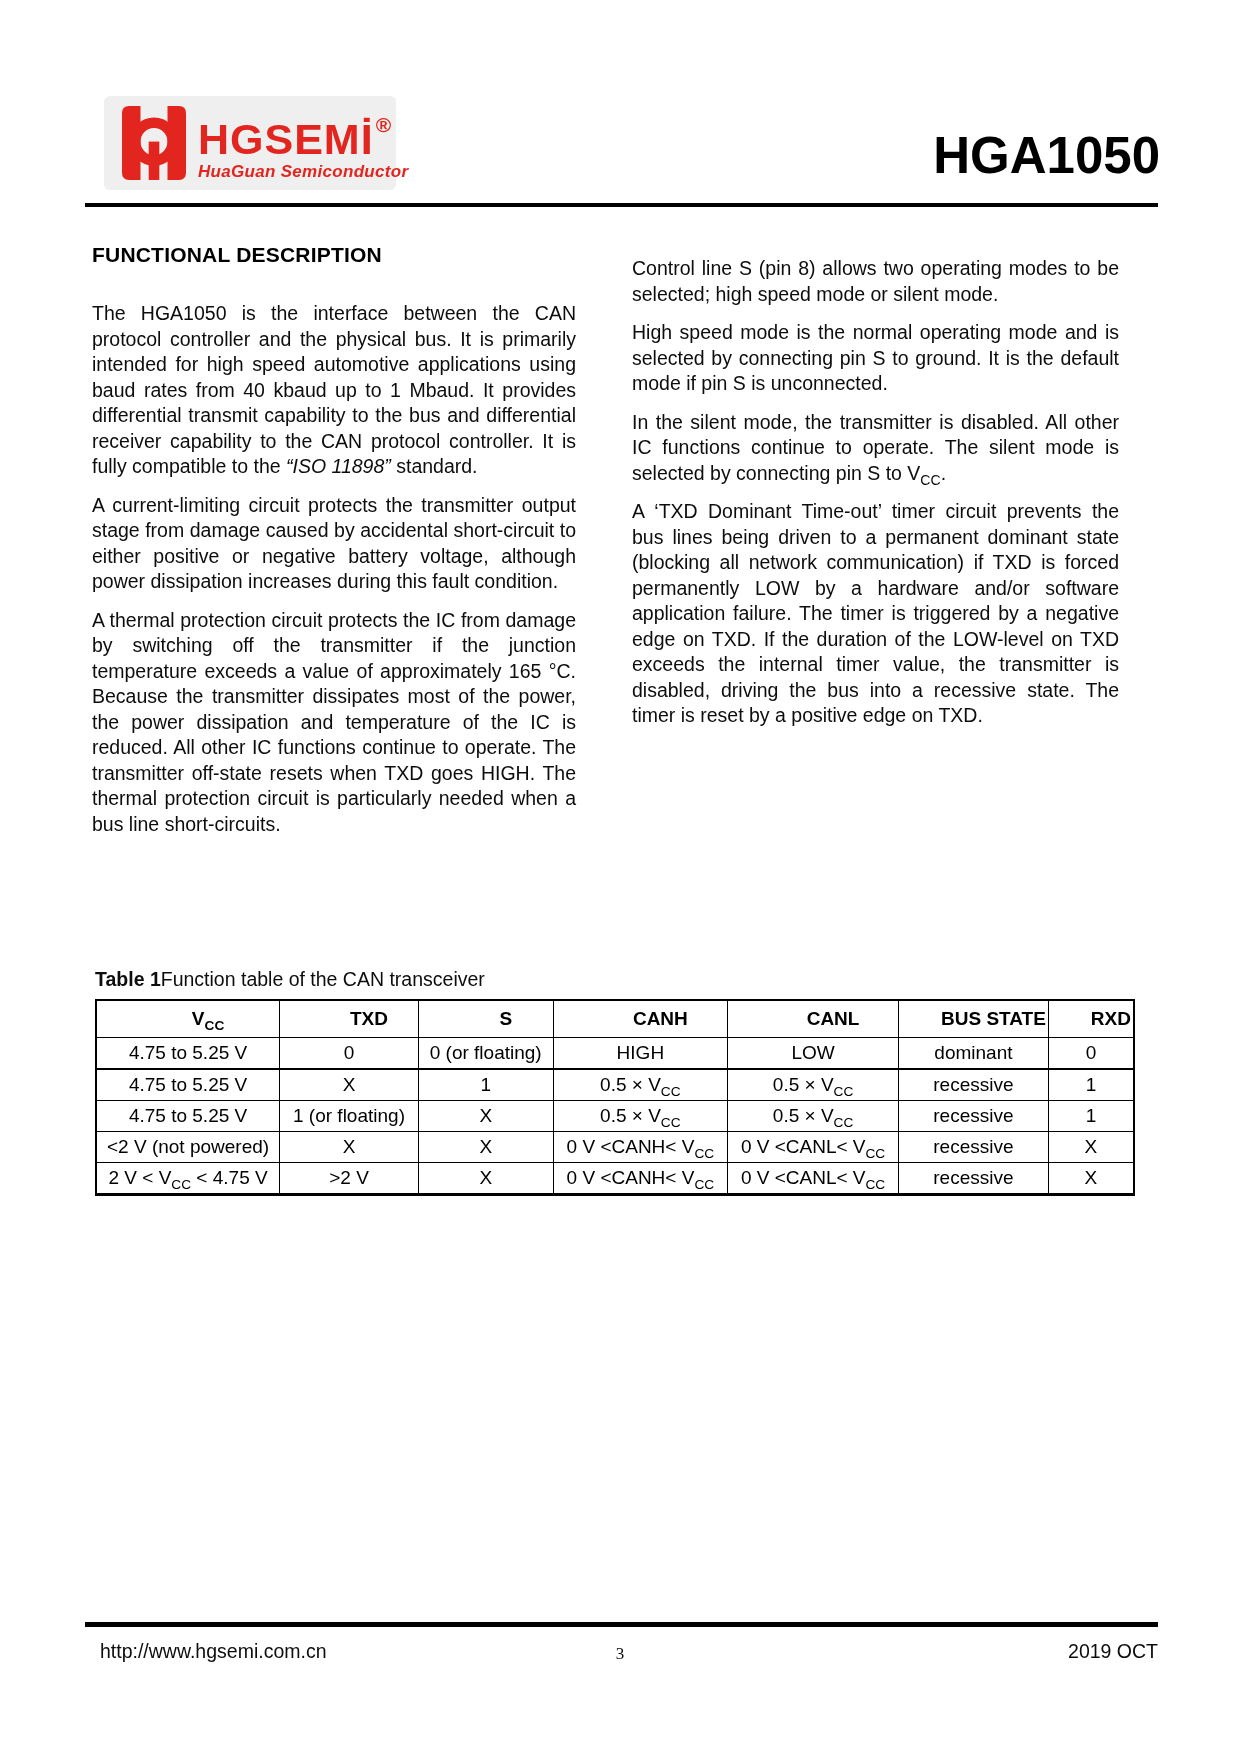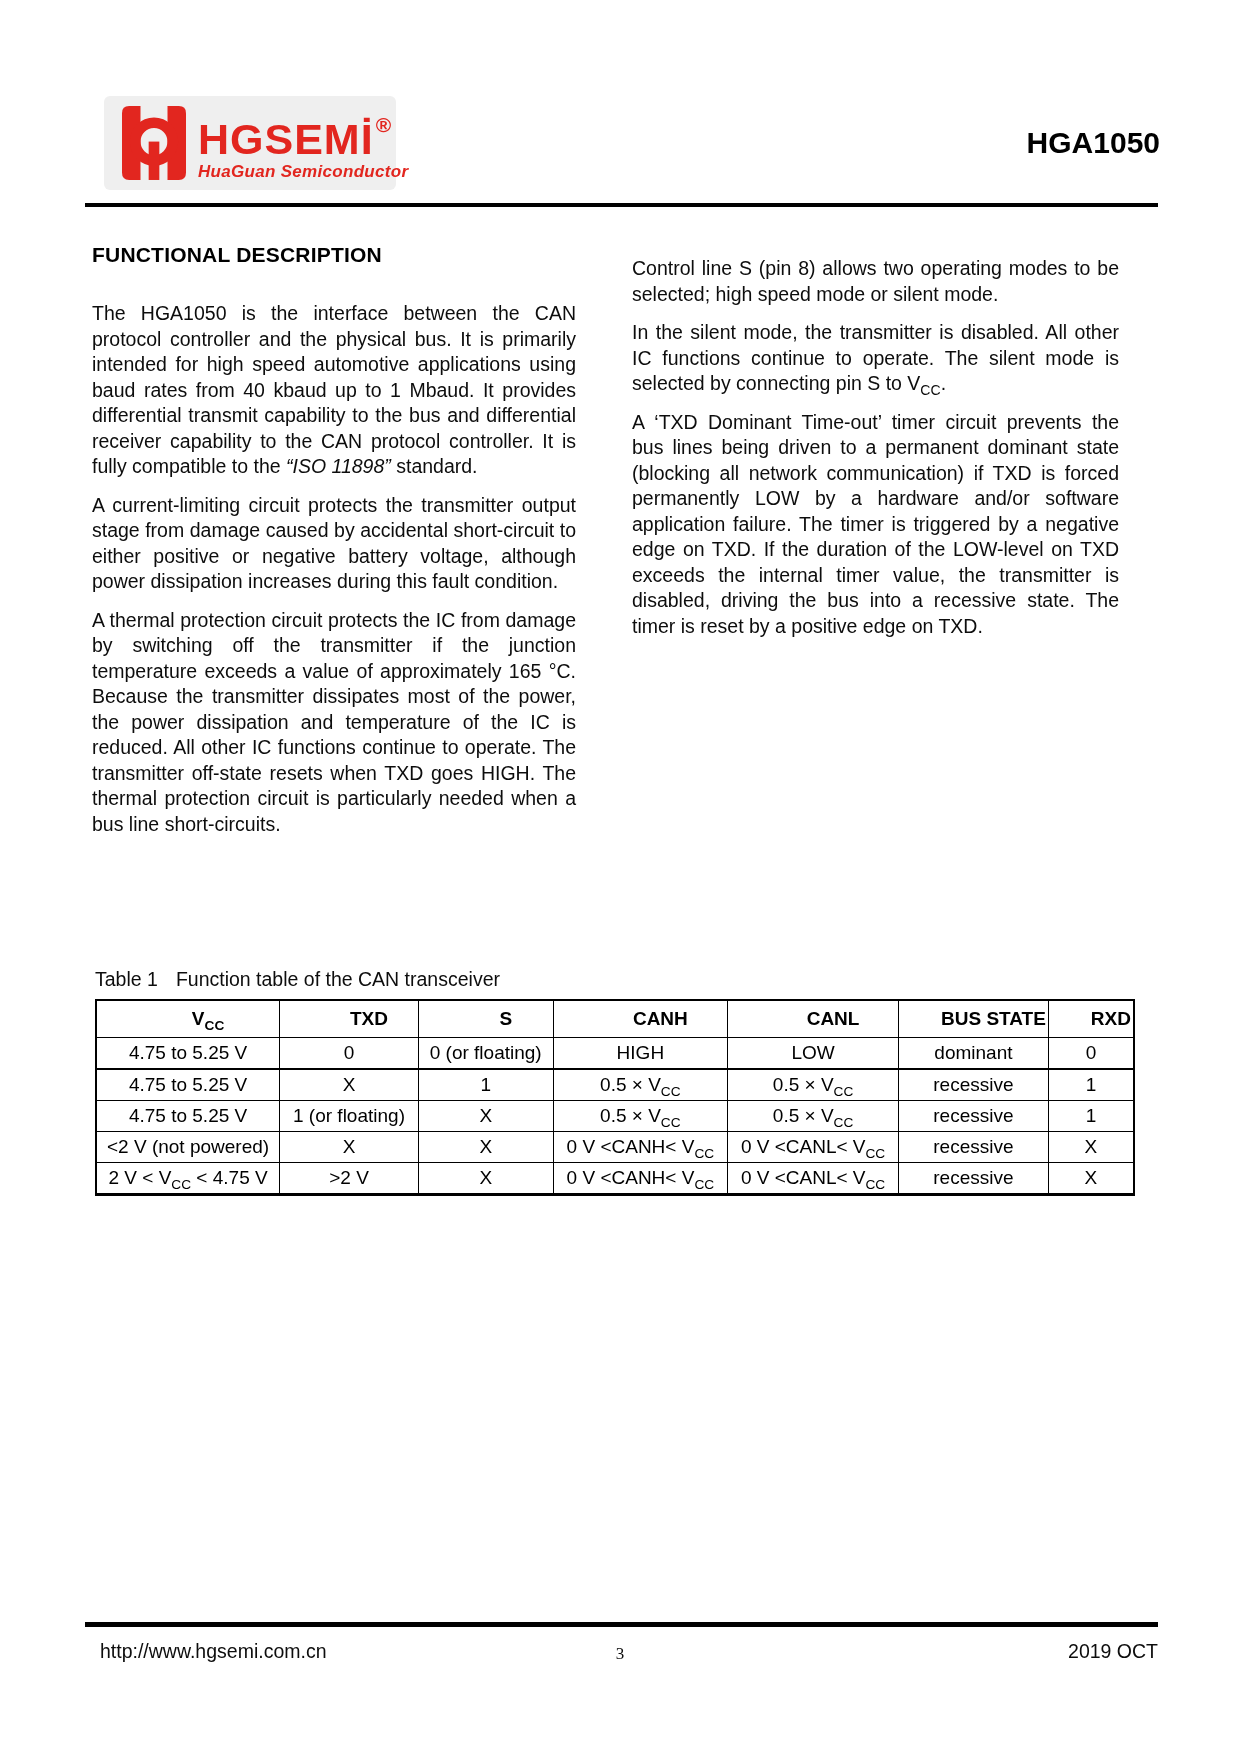--- a/index.html
+++ b/index.html
@@ -49,21 +49,21 @@
     font-weight:bold;
     color:var(--brand-red,#e2261f);
     margin-top:3px;
     letter-spacing:0.3px;
     white-space:nowrap;
     text-align:center;
   }
   .part-number{
     position:absolute;
     top:126px; right:80px;
-    font-size:30px;
+    font-size:51px;
     font-weight:bold;
     letter-spacing:0px;
     color:#000;
   }
   .header-rule{
     position:absolute;
     left:85px; right:82px; top:203px;
     height:4px;
     background:#000;
   }
@@ -84,21 +84,21 @@
     font-size:19.5px;
     line-height:25.5px;
     text-align:justify;
     color:#0d0d0d;
   }
   sub{font-size:0.72em;line-height:0;}
 
   
   .table-block{position:absolute;left:95px;top:966px;width:1040px;}
   .tcaption{font-size:19.5px;line-height:26px;color:#0d0d0d;}
-  .tcaption .cap-label{font-weight:normal;margin-right:18px;}
+  .tcaption .cap-label{font-weight:bold;}
   .tcaption-note{font-size:19.5px;line-height:26px;color:#0d0d0d;}
   table.fn{
     border-collapse:collapse;
     margin-top:7px;
     border:2px solid #000;
     border-bottom-width:3px;
     table-layout:fixed;
   }
   col.c0{width:192px;} col.c1{width:150px;} col.c2{width:144px;}
   col.c3{width:186px;} col.c4{width:182px;} col.c5{width:111px;} col.c6{width:67px;}
@@ -161,20 +161,21 @@
     <div>
         <p>The HGA1050 is the interface between the CAN protocol controller and the physical bus. It is primarily intended for high speed automotive applications using baud rates from 40 kbaud up to 1 Mbaud. It provides differential transmit capability to the bus and differential receiver capability to the CAN protocol controller. It is fully compatible to the <i>“ISO 11898”</i> standard.</p>
         <p>A current-limiting circuit protects the transmitter output stage from damage caused by accidental short-circuit to either positive or negative battery voltage, although power dissipation increases during this fault condition.</p>
         <p>A thermal protection circuit protects the IC from damage by switching off the transmitter if the junction temperature exceeds a value of approximately 165 °C. Because the transmitter dissipates most of the power, the power dissipation and temperature of the IC is reduced. All other IC functions continue to operate. The transmitter off-state resets when TXD goes HIGH. The thermal protection circuit is particularly needed when a bus line short-circuits.</p>
       </div>
   </div>
 
   <div class="col col-right">
     <div>
         <p>Control line S (pin 8) allows two operating modes to be selected; high speed mode or silent mode.</p>
+        <p>High speed mode is the normal operating mode and is selected by connecting pin S to ground. It is the default mode if pin S is unconnected.</p>
         <p>In the silent mode, the transmitter is disabled. All other IC functions continue to operate. The silent mode is selected by connecting pin S to V<sub>CC</sub>.</p>
         <p>A ‘TXD Dominant Time-out’ timer circuit prevents the bus lines being driven to a permanent dominant state (blocking all network communication) if TXD is forced permanently LOW by a hardware and/or software application failure. The timer is triggered by a negative edge on TXD. If the duration of the LOW-level on TXD exceeds the internal timer value, the transmitter is disabled, driving the bus into a recessive state. The timer is reset by a positive edge on TXD.</p>
       </div>
   </div>
 
   <div class="table-block">
     <div class="tcaption"><span class="cap-label">Table 1</span><span>Function table of the CAN transceiver</span></div>
     <table class="fn">
       <colgroup>
         <col class="c0">

